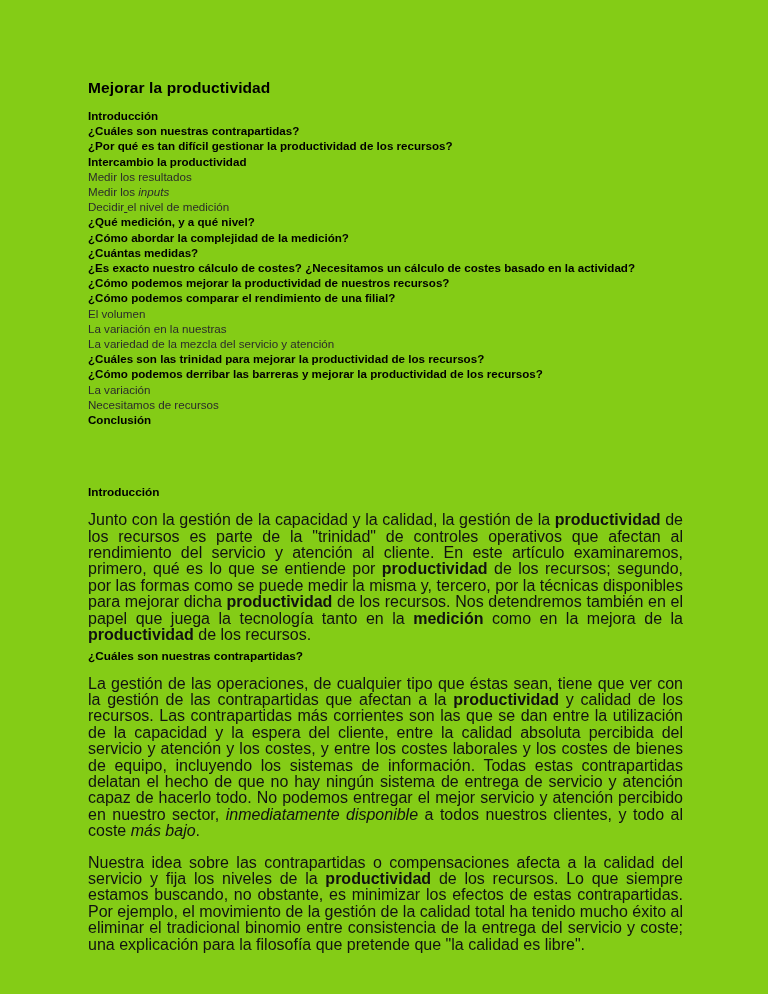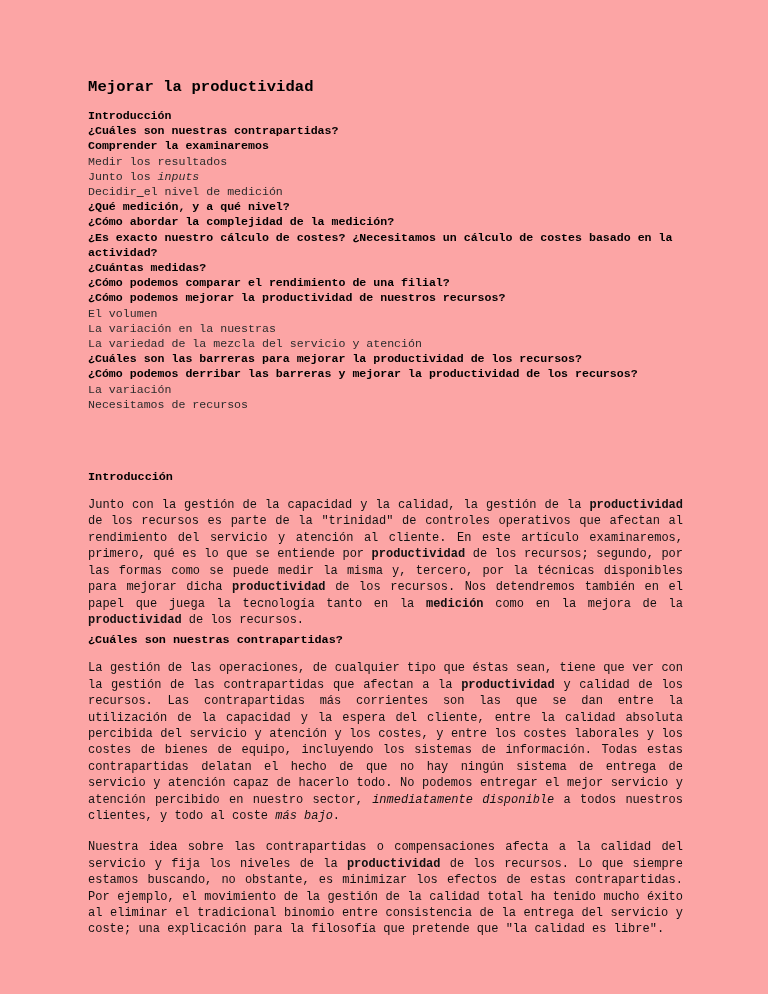--- a/index.html
+++ b/index.html
@@ -14,24 +14,23 @@
     font-family: "Liberation Sans", sans-serif;
     color: #000000;
     -webkit-font-smoothing: antialiased;
     overflow: hidden;
   }
 
   .page {
     position: relative;
     width: 768px;
     height: 994px;
-    background: #fca5a5;
+    background: #84cc16;
     box-sizing: border-box;
     padding: 78px 85px 0 88px;
-    font-family: Liberation Mono, monospace;
   }
 
   
   .doc-title {
     font-size: 15.5px;
     font-weight: bold;
     line-height: 19px;
     margin: 0 0 11px 0;
     letter-spacing: 0.1px;
   }
@@ -72,21 +71,21 @@
   
   .body-heading {
     font-size: 11.8px;
     font-weight: bold;
     line-height: 15px;
     margin: 0 0 12px 0;
     color: #000000;
   }
 
   .body-para {
-    font-size: 12px;
+    font-size: 16px;
     line-height: 16.4px;
     text-align: justify;
     margin: 0 0 15px 0;
     color: #111111;
     hyphens: none;
   }
   .body-para:last-child {
     margin-bottom: 0;
   }
   .body-para b {
@@ -103,37 +102,39 @@
 </head>
 <body>
 
 <div class="page">
 
   <h1 class="doc-title">Mejorar la productividad</h1>
 
   <ul class="toc" id="toc-list">
       <li class="toc-item lvl1">Introducción</li>
       <li class="toc-item lvl1">¿Cuáles son nuestras contrapartidas?</li>
-      <li class="toc-item lvl1">Comprender la examinaremos</li>
+      <li class="toc-item lvl1">¿Por qué es tan difícil gestionar la productividad de los recursos?</li>
+      <li class="toc-item lvl1">Intercambio la productividad</li>
       <li class="toc-item lvl2">Medir los resultados</li>
-      <li class="toc-item lvl2"><span>Junto los </span><i>inputs</i></li>
+      <li class="toc-item lvl2"><span>Medir los </span><i>inputs</i></li>
       <li class="toc-item lvl2"><span>Decidir</span><span class="gap-underline"> </span><span>el nivel de medición</span></li>
       <li class="toc-item lvl1">¿Qué medición, y a qué nivel?</li>
       <li class="toc-item lvl1">¿Cómo abordar la complejidad de la medición?</li>
+      <li class="toc-item lvl1">¿Cuántas medidas?</li>
       <li class="toc-item lvl1">¿Es exacto nuestro cálculo de costes? ¿Necesitamos un cálculo de costes basado en la actividad?</li>
-      <li class="toc-item lvl1">¿Cuántas medidas?</li>
+      <li class="toc-item lvl1">¿Cómo podemos mejorar la productividad de nuestros recursos?</li>
       <li class="toc-item lvl1">¿Cómo podemos comparar el rendimiento de una filial?</li>
-      <li class="toc-item lvl1">¿Cómo podemos mejorar la productividad de nuestros recursos?</li>
       <li class="toc-item lvl2">El volumen</li>
       <li class="toc-item lvl2">La variación en la nuestras</li>
       <li class="toc-item lvl2">La variedad de la mezcla del servicio y atención</li>
-      <li class="toc-item lvl1">¿Cuáles son las barreras para mejorar la productividad de los recursos?</li>
+      <li class="toc-item lvl1">¿Cuáles son las trinidad para mejorar la productividad de los recursos?</li>
       <li class="toc-item lvl1">¿Cómo podemos derribar las barreras y mejorar la productividad de los recursos?</li>
       <li class="toc-item lvl2">La variación</li>
       <li class="toc-item lvl2">Necesitamos de recursos</li>
+      <li class="toc-item lvl1">Conclusión</li>
     </ul>
 
   <div class="section-gap"></div>
 
   <div id="body-sections">
       <div class="body-heading">Introducción</div>
       <div class="para-block">
         <p class="body-para"><span>Junto con la gestión de la capacidad y la calidad, la gestión de la </span><b>productividad</b><span> de los recursos es parte de la "trinidad" de controles operativos que afectan al rendimiento del servicio y atención al cliente. En este artículo examinaremos, primero, qué es lo que se entiende por </span><b>productividad</b><span> de los recursos; segundo, por las formas como se puede medir la misma y, tercero, por la técnicas disponibles para mejorar dicha </span><b>productividad</b><span> de los recursos. Nos detendremos también en el papel que juega la tecnología tanto en la </span><b>medición</b><span> como en la mejora de la </span><b>productividad</b><span> de los recursos.</span></p>
       </div>
       <div class="body-heading">¿Cuáles son nuestras contrapartidas?</div>

